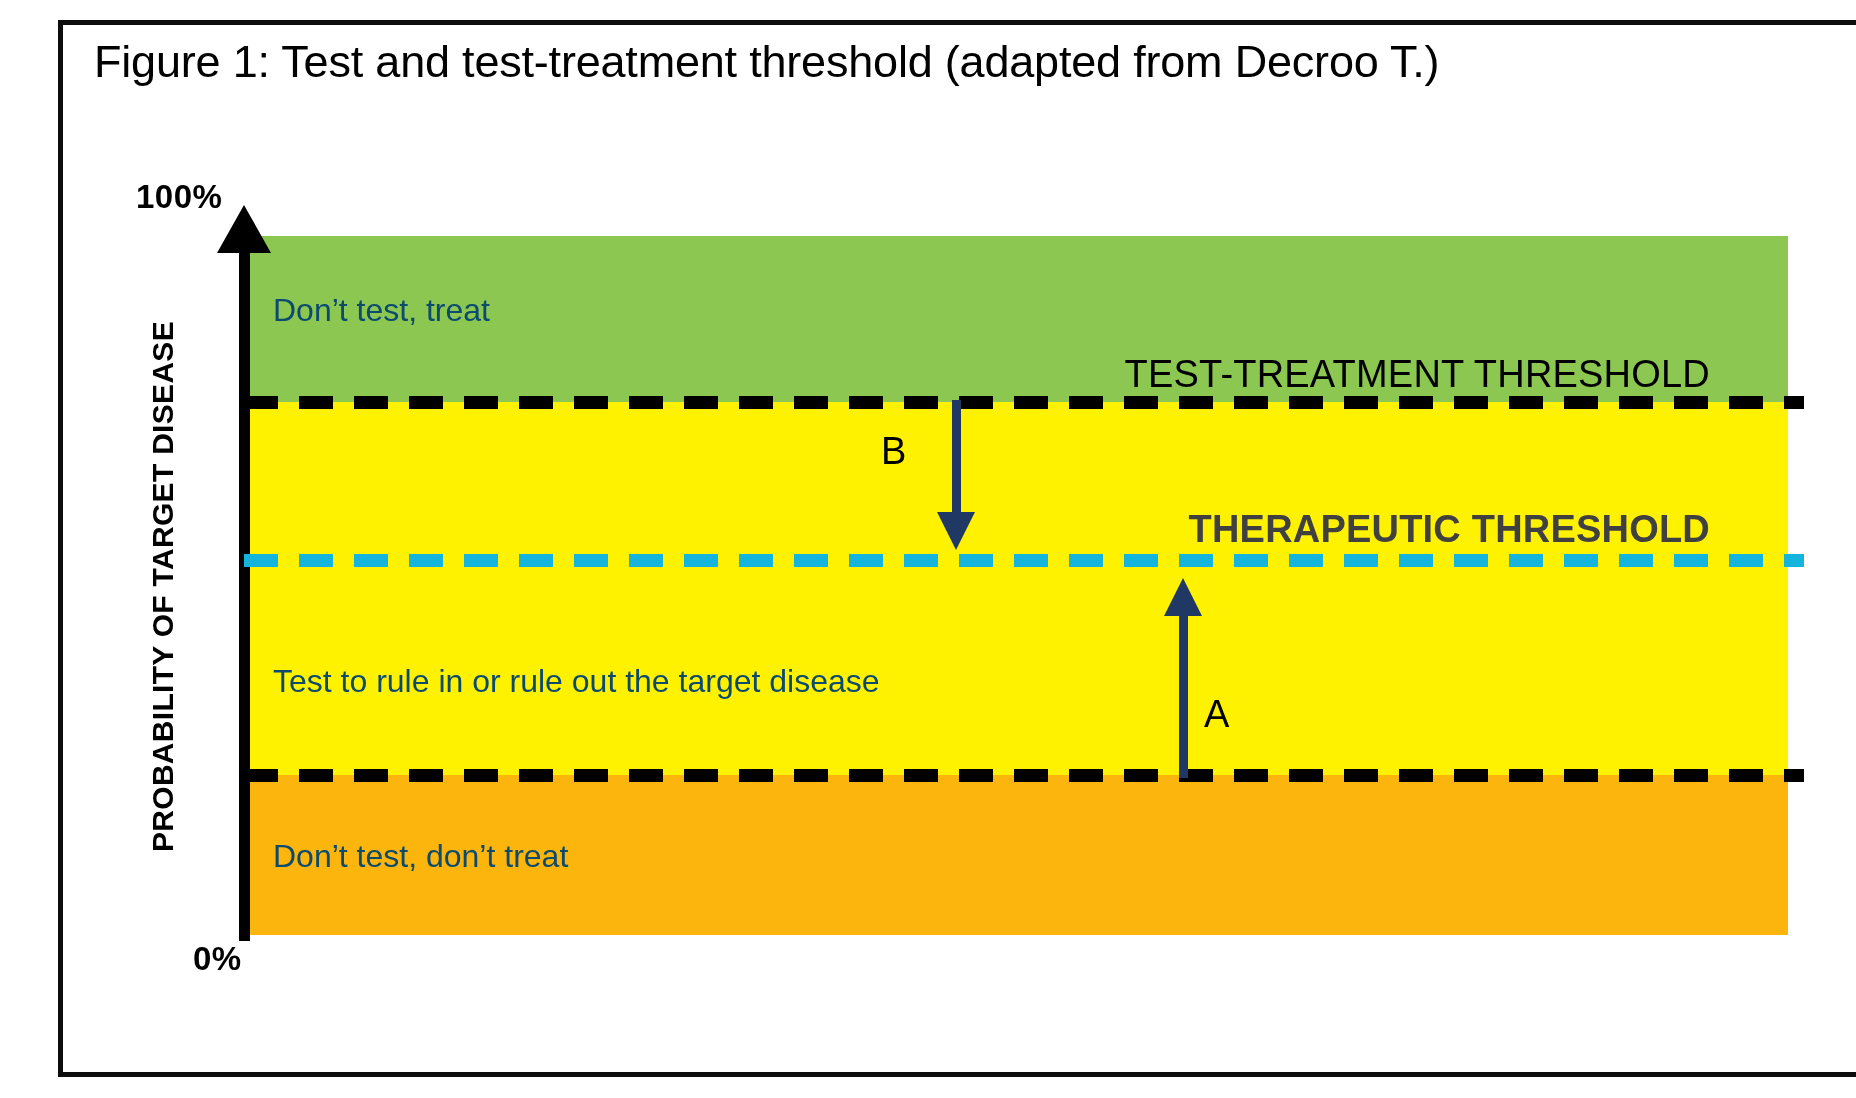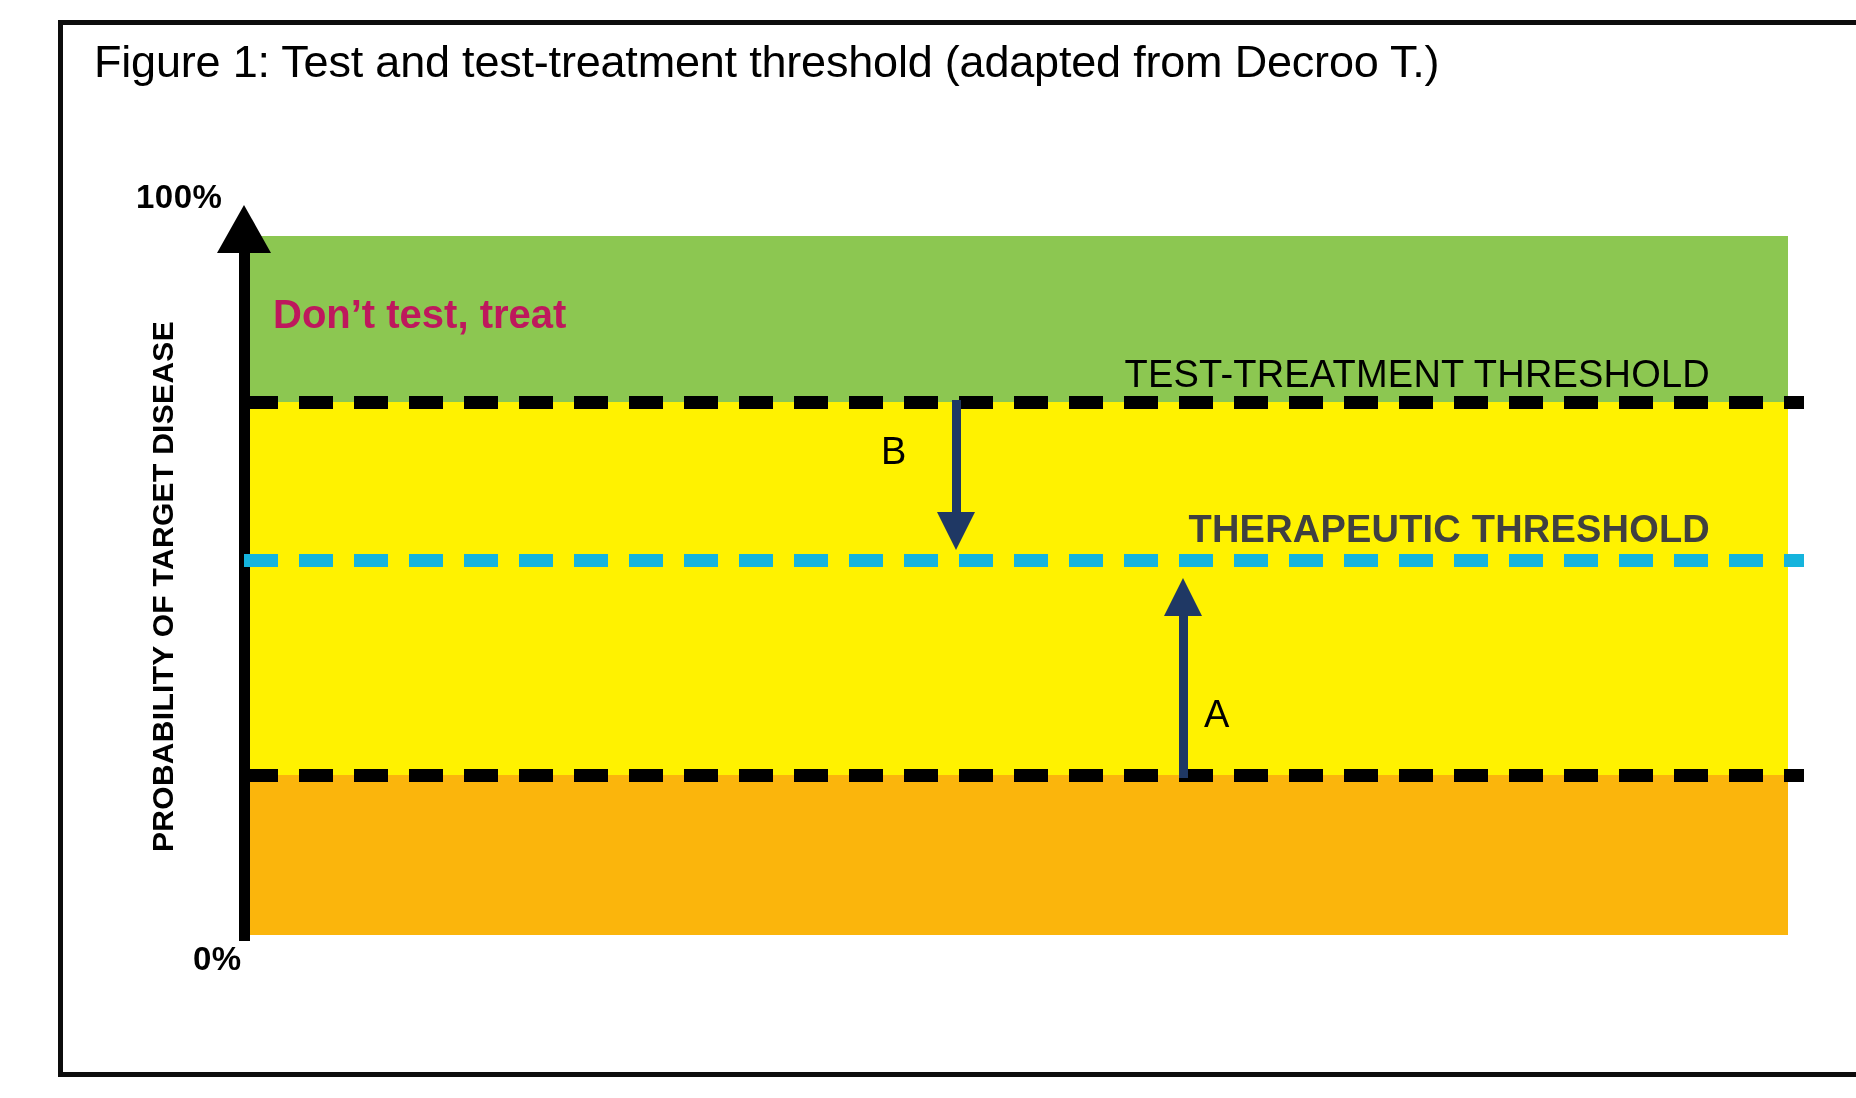--- a/index.html
+++ b/index.html
@@ -148,23 +148,23 @@
     text-align: center;
   }
   .label-test-treatment { top: 353px; color: #000000; }
   .label-therapeutic    { top: 508px; color: #404040; font-weight: bold; }
   .label-test           { top: 726px; color: #000000; }
 
   
   .zone-label {
     position: absolute;
     left: 235px;
-    font-size: 40px;
-    font-weight: bold;
-    color: #be185d;
+    font-size: 32px;
+    font-weight: normal;
+    color: #0c4a6e;
     white-space: nowrap;
   }
   .zone-green  { top: 292px; }
   .zone-yellow { top: 663px; }
   .zone-orange { top: 838px; }
 
   
   .arrow-shaft {
     position: absolute;
     width: 9px;
@@ -228,20 +228,22 @@
     <div class="y-axis-title">PROBABILITY OF TARGET DISEASE</div>
 
     <div class="threshold-line dark line-test-treatment"></div>
     <div class="threshold-line cyan line-therapeutic"></div>
     <div class="threshold-line dark line-test"></div>
 
     <div class="threshold-label label-test-treatment">TEST-TREATMENT THRESHOLD</div>
     <div class="threshold-label label-therapeutic">THERAPEUTIC THRESHOLD</div>
 
     <div class="zone-label zone-green">Don’t test, treat</div>
+    <div class="zone-label zone-yellow">Test to rule in or rule out the target disease</div>
+    <div class="zone-label zone-orange">Don’t test, don’t treat</div>
 
     <div class="arrow-shaft arrow-b-shaft"></div>
     <div class="arrow-head-down arrow-b-head"></div>
     <div class="arrow-b-label">B</div>
 
     <div class="arrow-shaft arrow-a-shaft"></div>
     <div class="arrow-head-up arrow-a-head"></div>
     <div class="arrow-a-label">A</div>
 
   </div>

